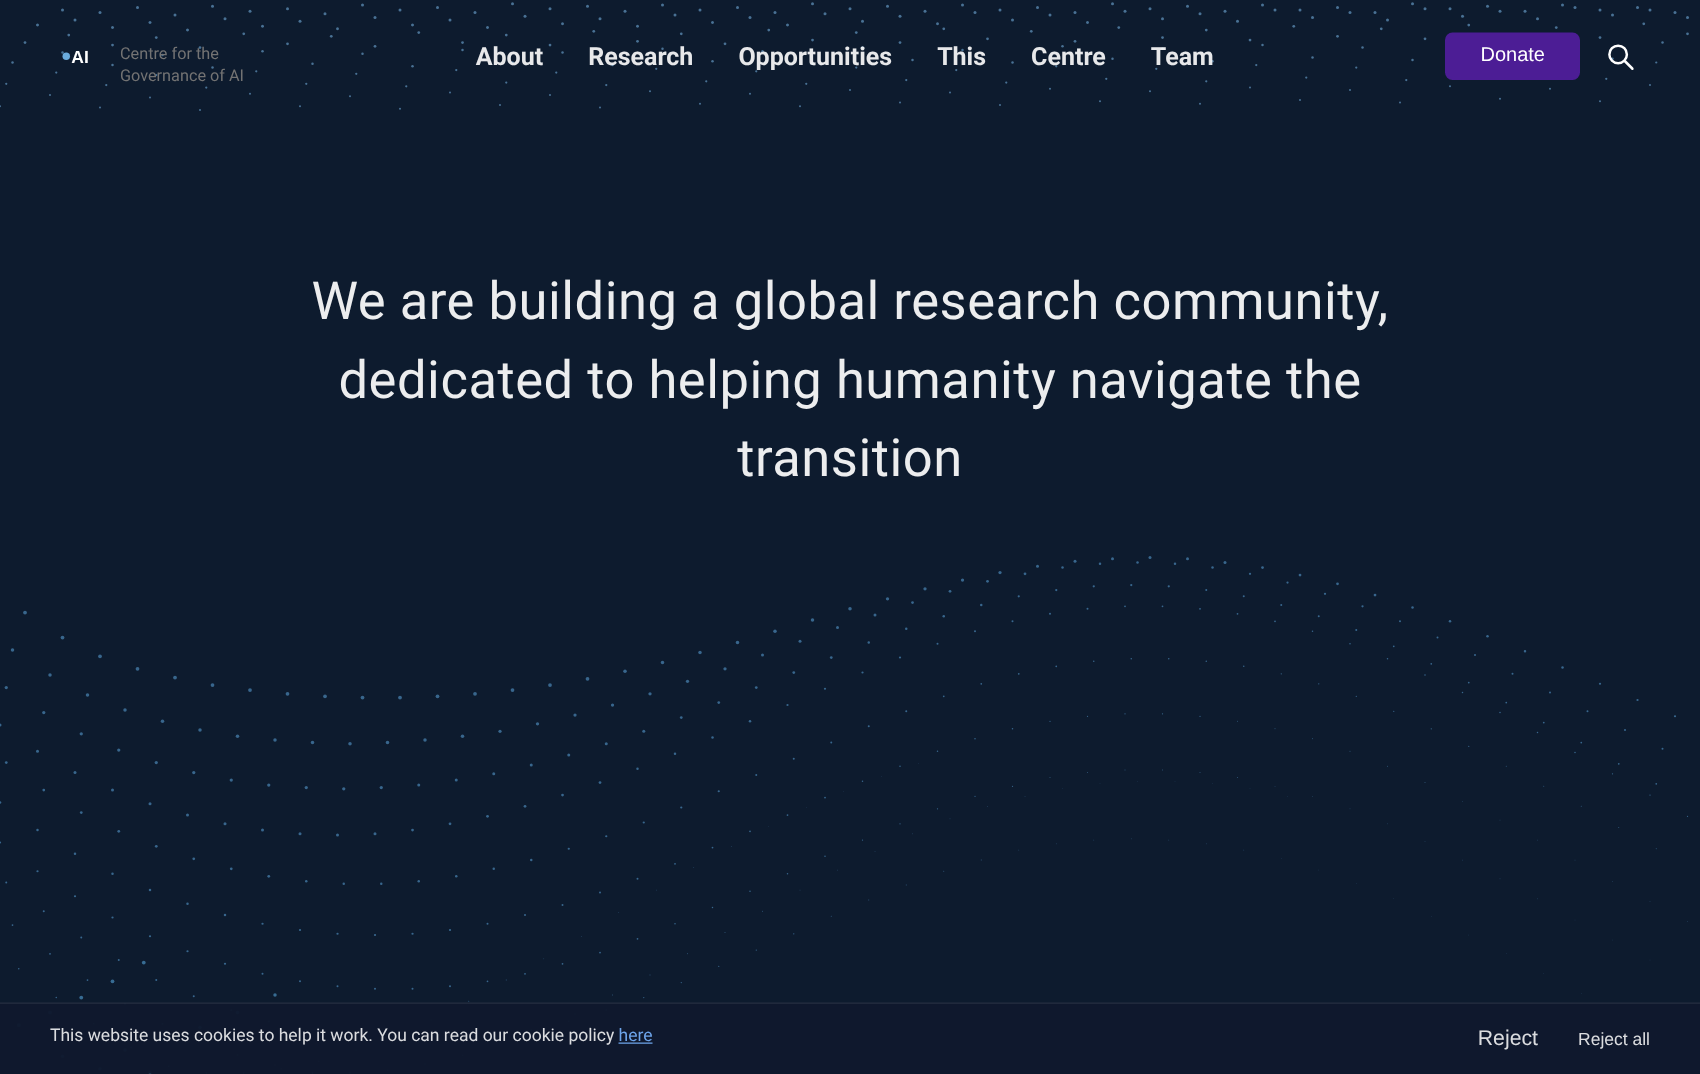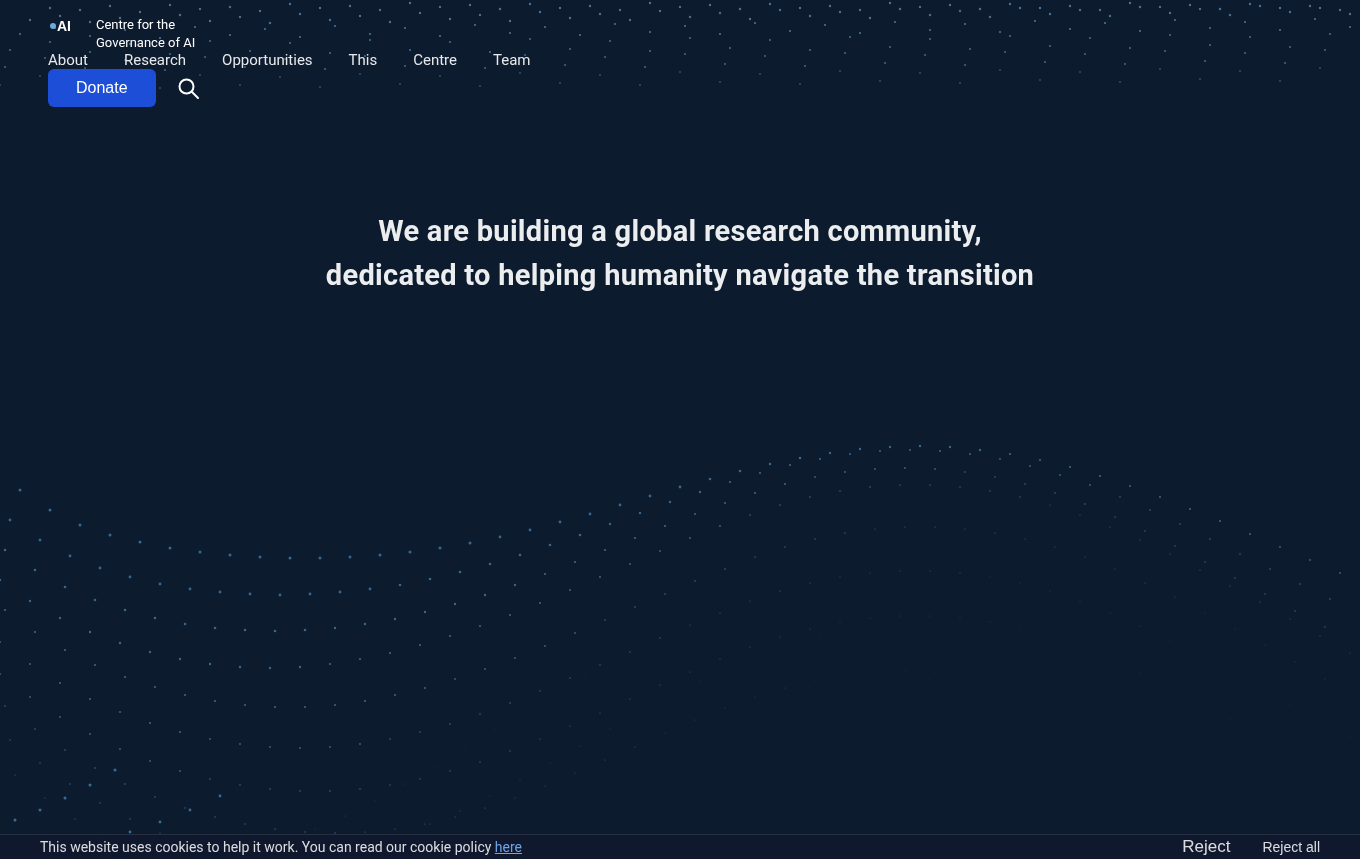--- a/index.html
+++ b/index.html
@@ -12,73 +12,72 @@
       height: 859px;
       overflow: hidden;
       position: relative;
     }
 
     
     header {
       position: relative;
       z-index: 10;
       display: flex;
-      align-items: flex-start;
+      align-items: center;
       justify-content: space-between;
       padding: 0 48px;
       height: 90px;
-      flex-direction: column;
     }
 
     .logo-area {
       display: flex;
       align-items: center;
       gap: 12px;
       cursor: pointer;
       flex-shrink: 0;
     }
 
     .logo-icon {
       width: 36px;
       height: 36px;
       flex-shrink: 0;
     }
 
     .logo-text {
       font-size: 13px;
       font-weight: 400;
-      color: #ffffff;
+      color: #737373;
       line-height: 1.35;
       max-width: 140px;
       margin-top: 16px;
     }
 
     nav {
       display: flex;
       align-items: center;
       gap: 36px;
     }
 
     .nav-link {
       color: rgba(255,255,255,0.9);
       text-decoration: none;
-      font-size: 15px;
-      font-weight: 400;
+      font-size: 20px;
+      font-weight: 700;
       cursor: pointer;
       white-space: nowrap;
     }
 
     .nav-actions {
       display: flex;
       align-items: center;
       gap: 16px;
     }
 
     .donate-btn {
-      background-color: #1d4ed8;
+      background-color: #4c1d95;
       color: #ffffff;
       border: none;
       border-radius: 6px;
       padding: 10px 28px;
       font-size: 16px;
       font-weight: 500;
       cursor: pointer;
       white-space: nowrap;
     }
 
@@ -101,38 +100,37 @@
       display: flex;
       flex-direction: column;
       align-items: center;
       justify-content: center;
       text-align: center;
       padding: 60px 40px 0;
       margin-top: 60px;
     }
 
     .hero-text {
-      font-size: 29px;
-      font-weight: 700;
+      font-size: 42px;
+      font-weight: 400;
       color: rgba(255,255,255,0.92);
       line-height: 1.5;
       max-width: 900px;
       letter-spacing: 0.01em;
     }
 
     
     .cookie-banner {
       position: absolute;
       bottom: 0; left: 0; right: 0;
       z-index: 100;
       background-color: rgba(15, 25, 45, 0.97);
       display: flex;
-      align-items: center;
       justify-content: space-between;
-      padding: 2px 40px;
+      padding: 18px 40px;
       border-top: 1px solid rgba(255,255,255,0.1);
       gap: 45px;
     }
 
     .cookie-text {
       color: rgba(255,255,255,0.85);
       font-size: 14px;
     }
 
     .cookie-link {

